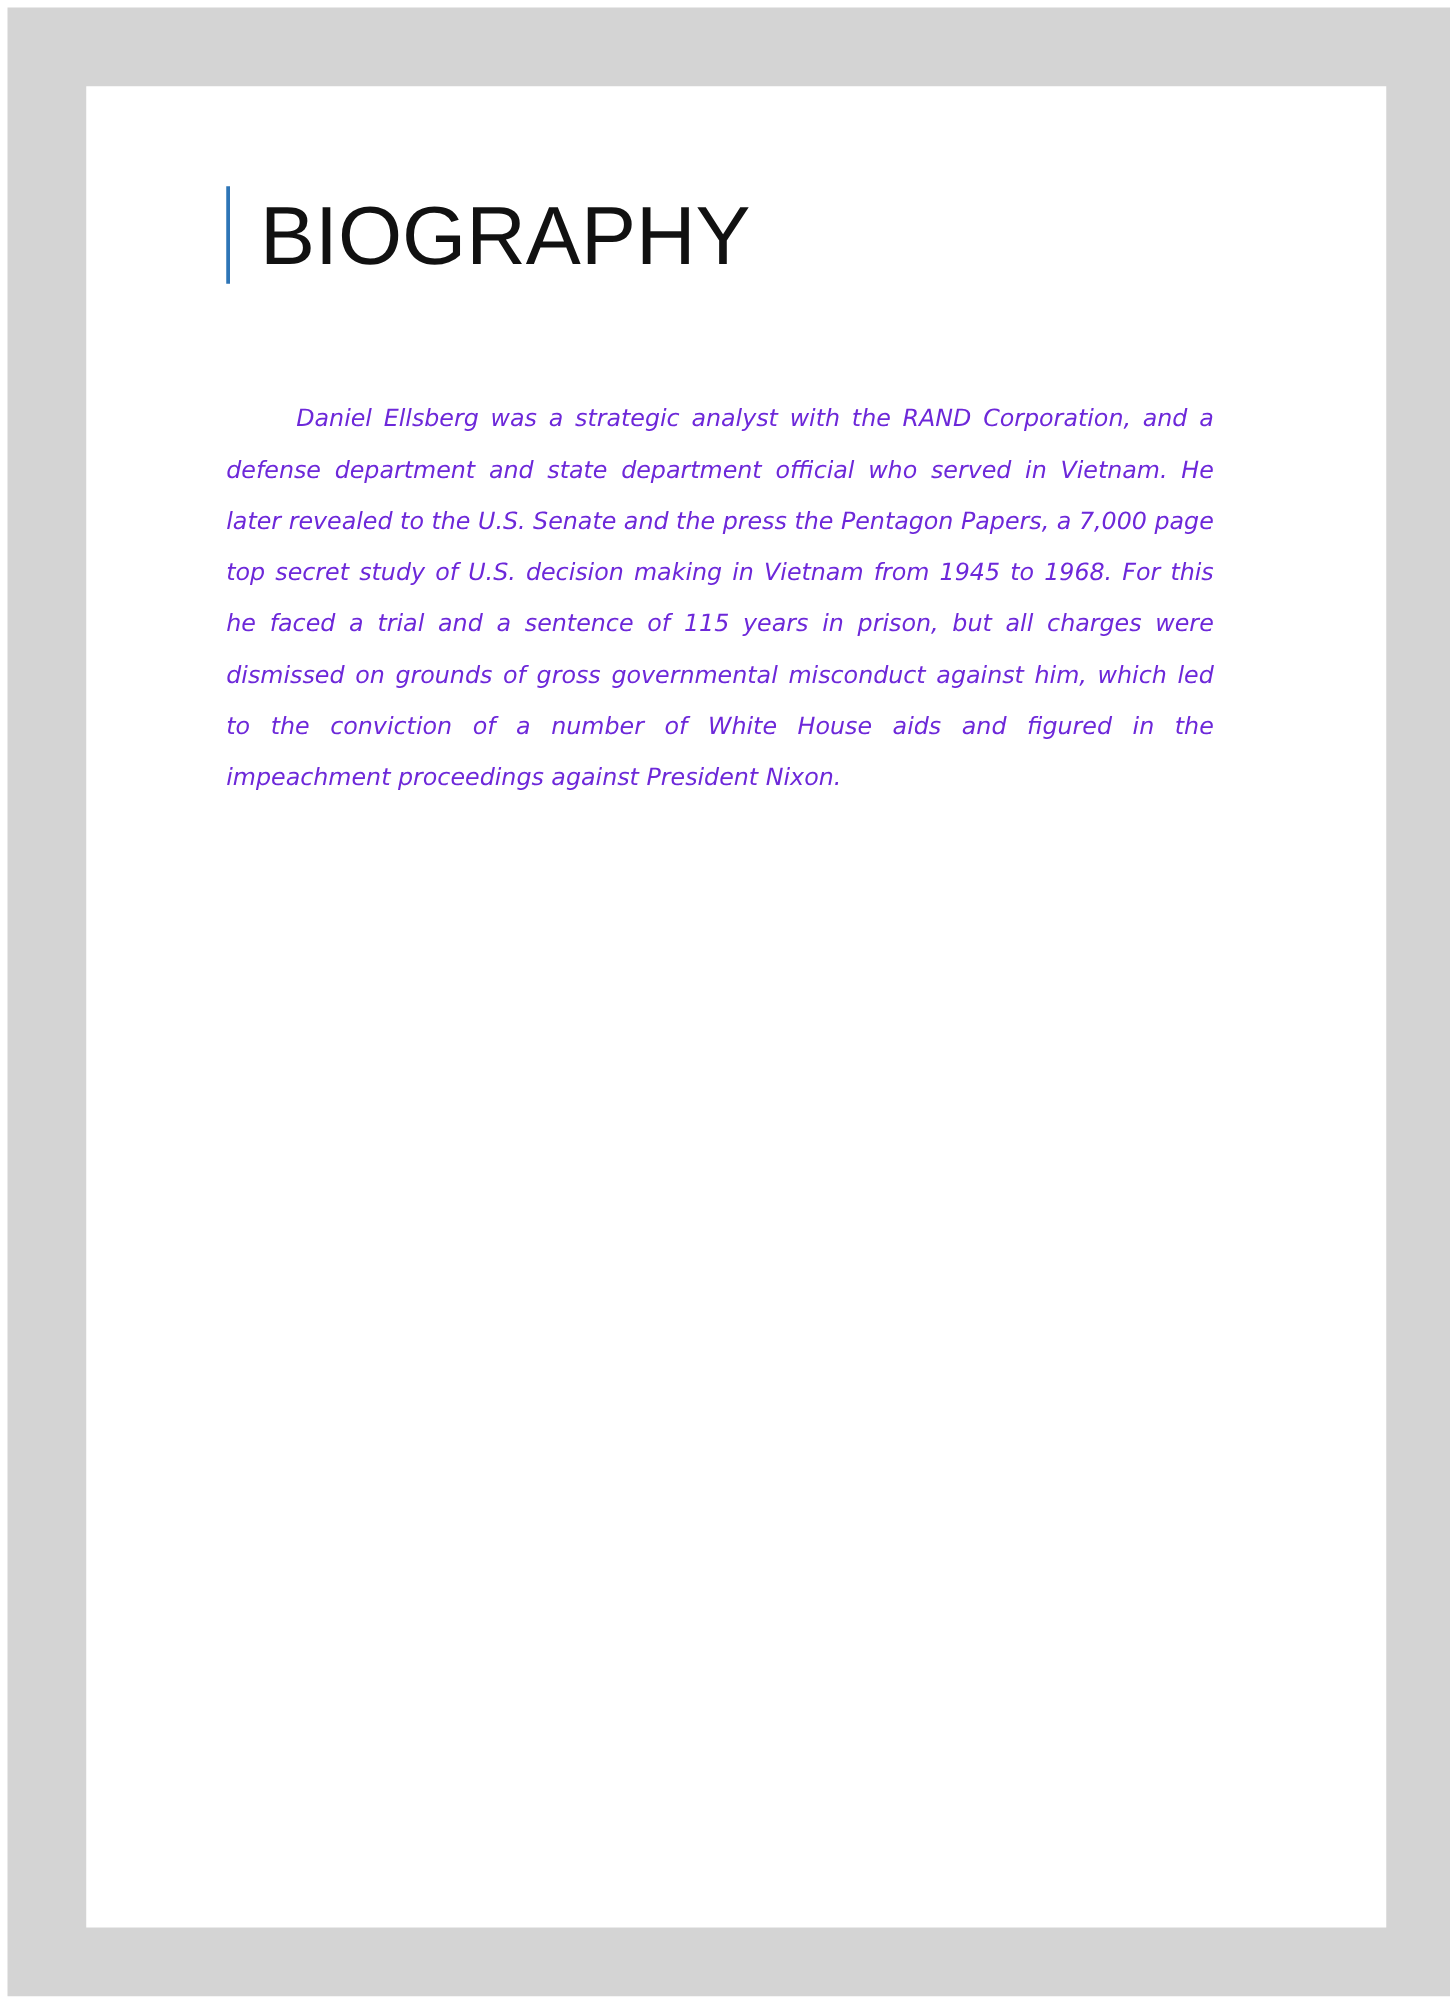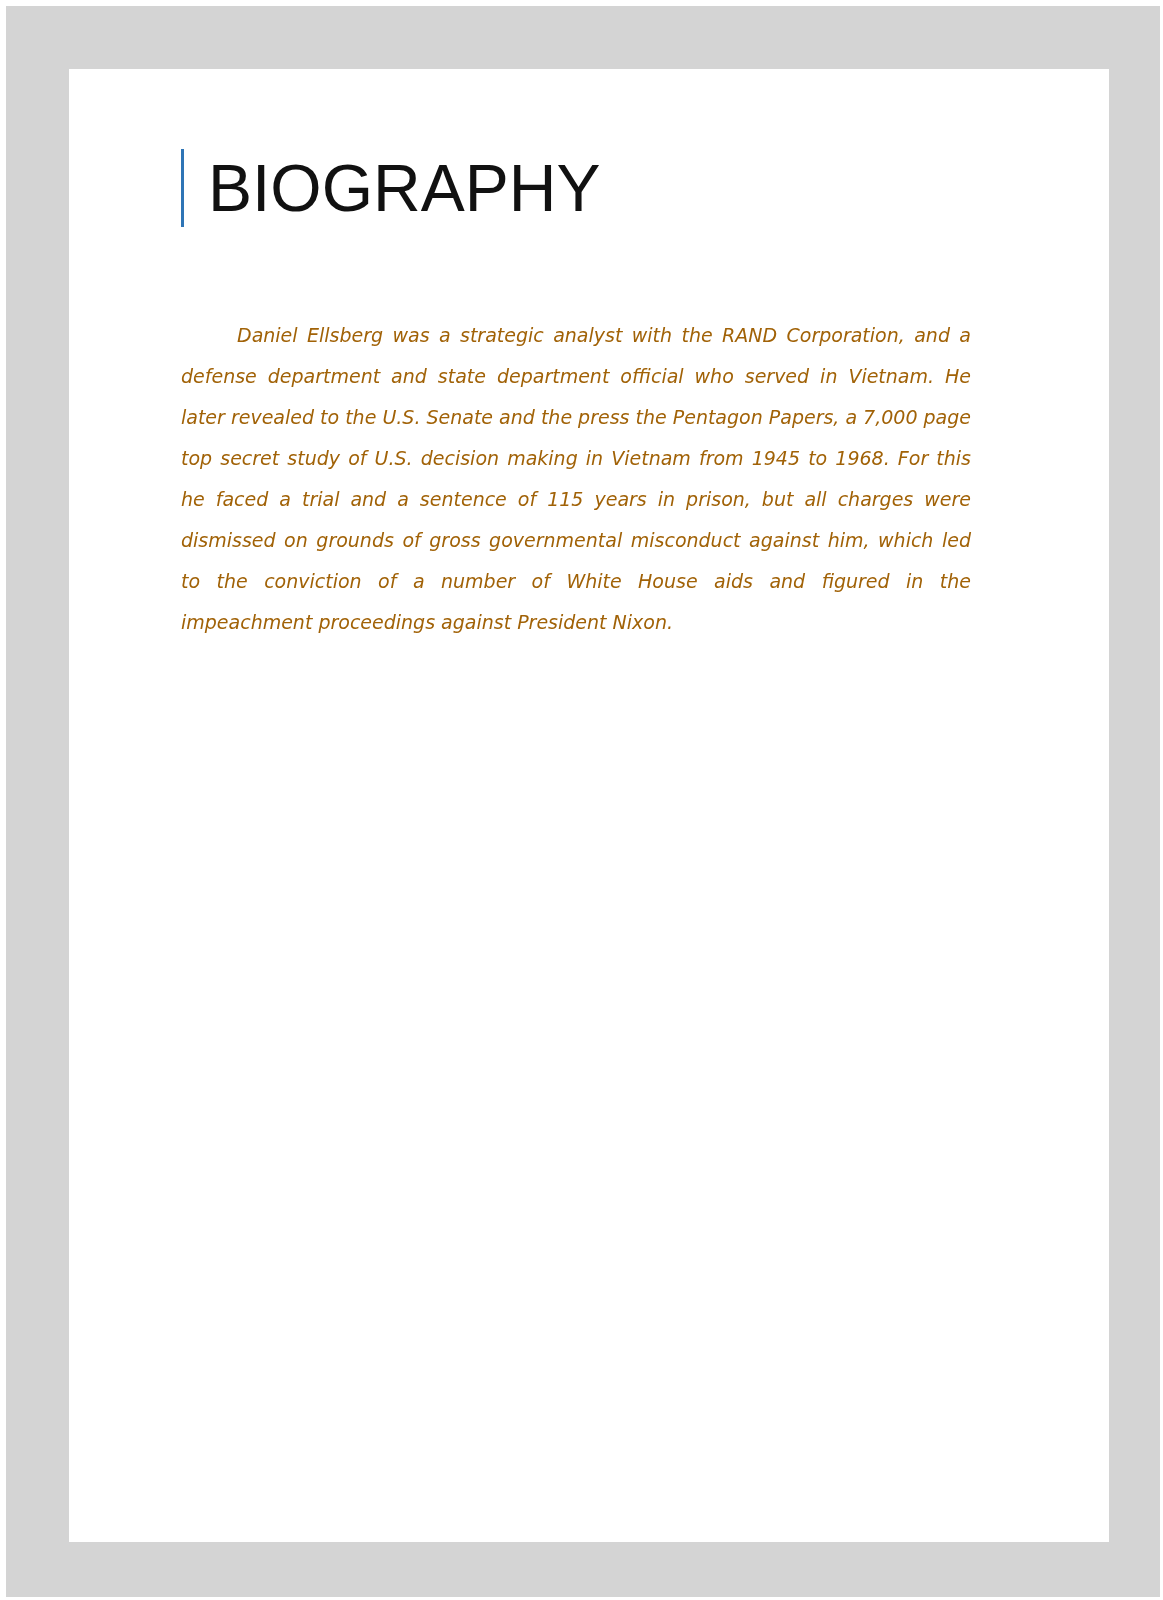--- a/index.html
+++ b/index.html
@@ -20,21 +20,21 @@
       width: 3px; height: 78px; background: #2e75b6; margin-right: 24px;
     }
     .title {
       font-family: "Liberation Sans", sans-serif;
       font-size: 66px; font-weight: normal; color: #111111;
       letter-spacing: 0px; line-height: 78px;
     }
     .body-text {
       position: absolute; left: 112px; top: 246px; width: 790px;
       font-family: "DejaVu Sans", sans-serif;
-      font-style: italic; font-size: 19px; color: #a16207;
+      font-style: italic; font-size: 19px; color: #6d28d9;
       line-height: 41px; text-align: justify; margin: 0;
       text-indent: 56px;
     }
   </style>
 </head>
 <body>
 
 <div class="frame">
   <div class="page">
     <div class="title-wrap">

